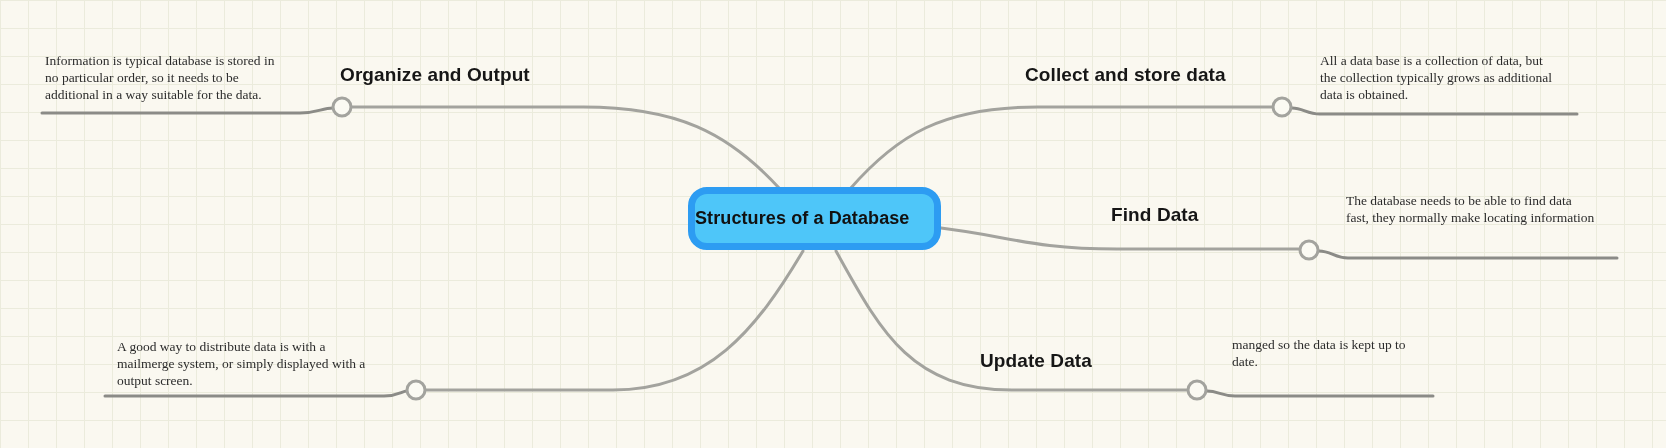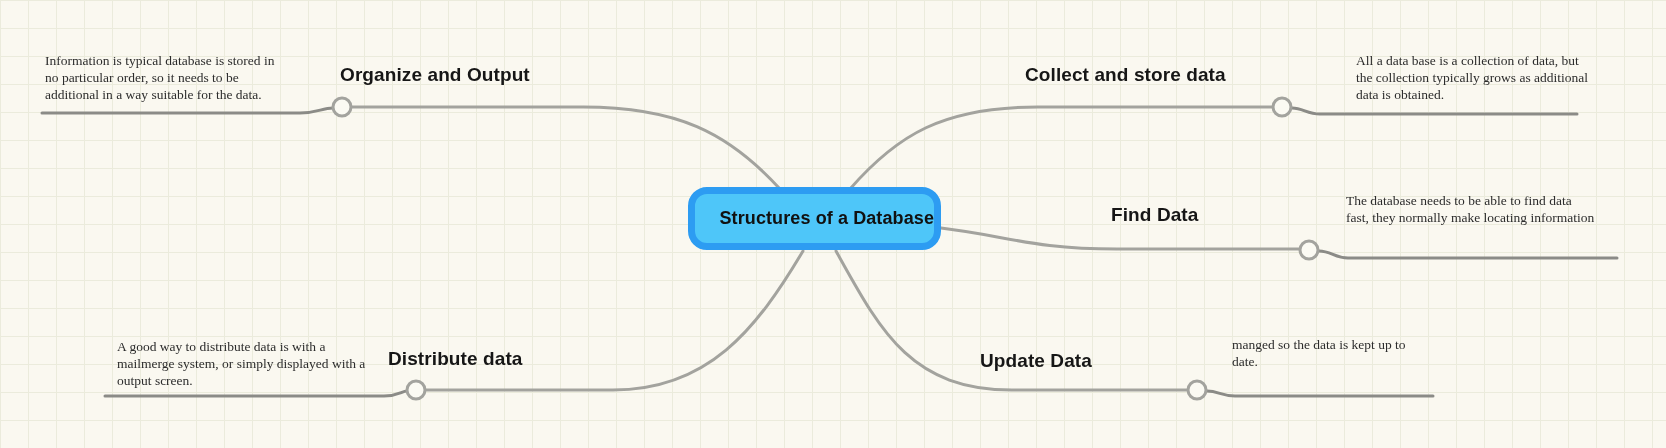--- a/index.html
+++ b/index.html
@@ -17,21 +17,21 @@
   svg.connector-layer{position:absolute;left:0;top:0;width:1666px;height:448px;}
   .branch-line{stroke:#a3a39e;stroke-width:3;fill:none;stroke-linecap:round;}
   .note-line{stroke:#8b8b87;stroke-width:3;fill:none;stroke-linecap:round;}
   .handle{fill:#fbfaf3;stroke:#a3a39e;stroke-width:3;}
   .central-node{
     position:absolute;left:688px;top:187px;width:253px;height:63px;
     box-sizing:border-box;
     background:#4ec6f9;
     border:7px solid #2d9cf2;
     border-radius:19px;
-    display:flex;align-items:center;justify-content:flex-end;
+    display:flex;align-items:center;justify-content:flex-start;
     font-weight:700;font-size:18px;color:#111;
     letter-spacing:0.1px;
     white-space:nowrap;
   }
   .topic{
     position:absolute;
     font-weight:700;font-size:19px;color:#161616;
     text-align:left;white-space:nowrap;
     letter-spacing:0.1px;
   }
@@ -40,21 +40,21 @@
   .topic-find{left:1111px;top:204px;width:240px;}
   .topic-distribute{left:388px;top:348px;width:250px;}
   .topic-update{left:980px;top:350px;width:250px;}
   .note{
     position:absolute;
     font-size:13.5px;line-height:17px;color:#2c2c2c;
     white-space:nowrap;
     font-family:Liberation Serif, serif;
   }
   .note-organize{left:45px;top:52px;width:260px;}
-  .note-collect{left:1320px;top:52px;width:270px;margin-left:36px;}
+  .note-collect{left:1320px;top:52px;width:270px;}
   .note-find{left:1346px;top:192px;width:285px;}
   .note-distribute{left:117px;top:338px;width:280px;}
   .note-update{left:1232px;top:336px;width:235px;}
 </style>
 </head>
 <body>
 
 <div class="canvas">
 
   <svg class="connector-layer" viewBox="0 0 1666 448" xmlns="http://www.w3.org/2000/svg">
@@ -78,21 +78,20 @@
     <circle class="handle" cx="1197" cy="390" r="9"></circle>
   </svg>
 
   <div class="central-node">
     <span>Structures of a Database</span>
   </div>
 
   <div class="topic topic-organize">Organize and Output</div>
   <div class="topic topic-collect">Collect and store data</div>
   <div class="topic topic-find">Find Data</div>
-  <div class="topic topic-distribute">Distribute data</div>
   <div class="topic topic-update">Update Data</div>
 
   <div class="note note-organize">
     <div>Information is typical database is stored in</div>
     <div>no particular order, so it needs to be</div>
     <div>additional in a way suitable for the data.</div>
   </div>
 
   <div class="note note-collect">
     <div>All a data base is a collection of data, but</div>

